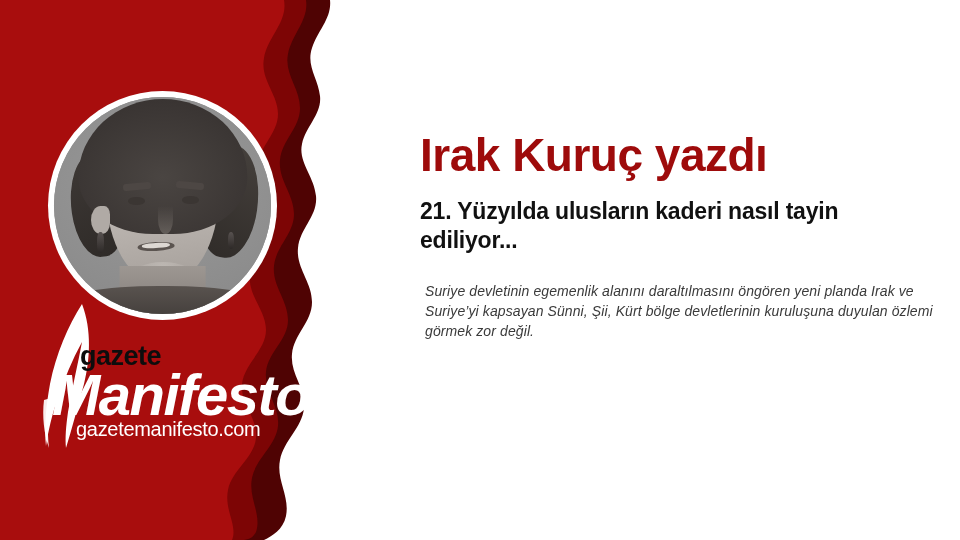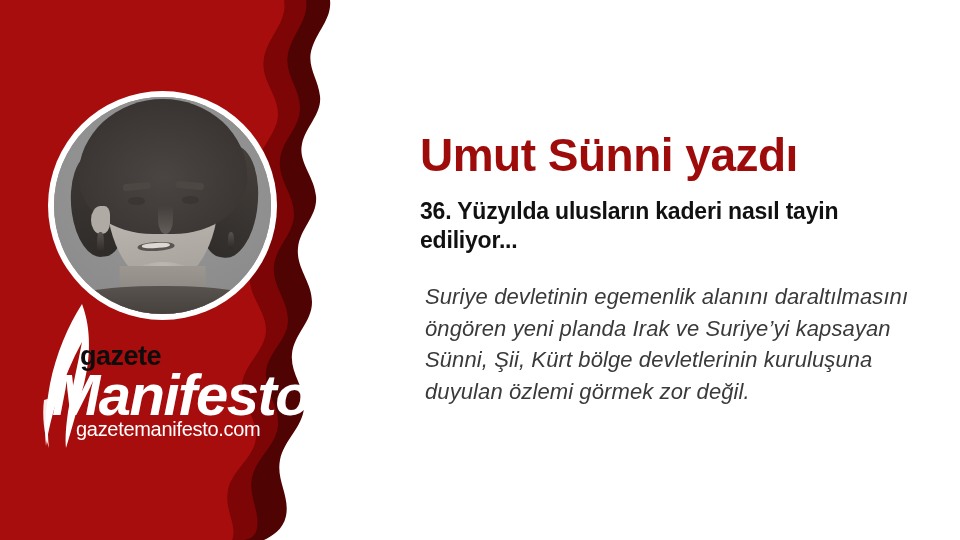--- a/index.html
+++ b/index.html
@@ -133,21 +133,21 @@
     font-family:"Liberation Sans", sans-serif;
   }
   .subhead{
     position:absolute;left:0;top:197px;width:512px;
     font-size:23px;font-weight:bold;color:#111111;
     line-height:1.25;letter-spacing:-0.2px;
     font-family:"Liberation Sans", sans-serif;
   }
   .body-text{
     position:absolute;left:5px;top:281px;width:516px;
-    font-size:22px;font-style:italic;color:#3a3a3a;
+    font-size:14px;font-style:italic;color:#3a3a3a;
     line-height:1.44;letter-spacing:0.1px;
     font-family:"Liberation Sans", sans-serif;
   }
 </style>
 </head>
 <body>
 
 <div class="stage">
 
   <div class="red-panel">
@@ -241,18 +241,18 @@
         <path fill="#ffffff" opacity="0.92" d="
           M13,96 C10,112 9,128 11,146 C6,132 4,114 6,98 Z"></path>
       </svg>
     </div>
     <div class="logo-gazete">gazete</div>
     <div class="logo-manifesto">Manifesto</div>
     <div class="logo-url">gazetemanifesto.com</div>
   </div>
 
   <div class="content">
-    <div class="headline">Umut Sünni yazdı</div>
-    <div class="subhead">36. Yüzyılda ulusların kaderi nasıl tayin ediliyor...</div>
+    <div class="headline">Irak Kuruç yazdı</div>
+    <div class="subhead">21. Yüzyılda ulusların kaderi nasıl tayin ediliyor...</div>
     <div class="body-text">Suriye devletinin egemenlik alanını daraltılmasını öngören yeni planda Irak ve Suriye’yi kapsayan Sünni, Şii, Kürt bölge devletlerinin kuruluşuna duyulan özlemi görmek zor değil.</div>
   </div>
 
 </div>
 
 </body></html>

